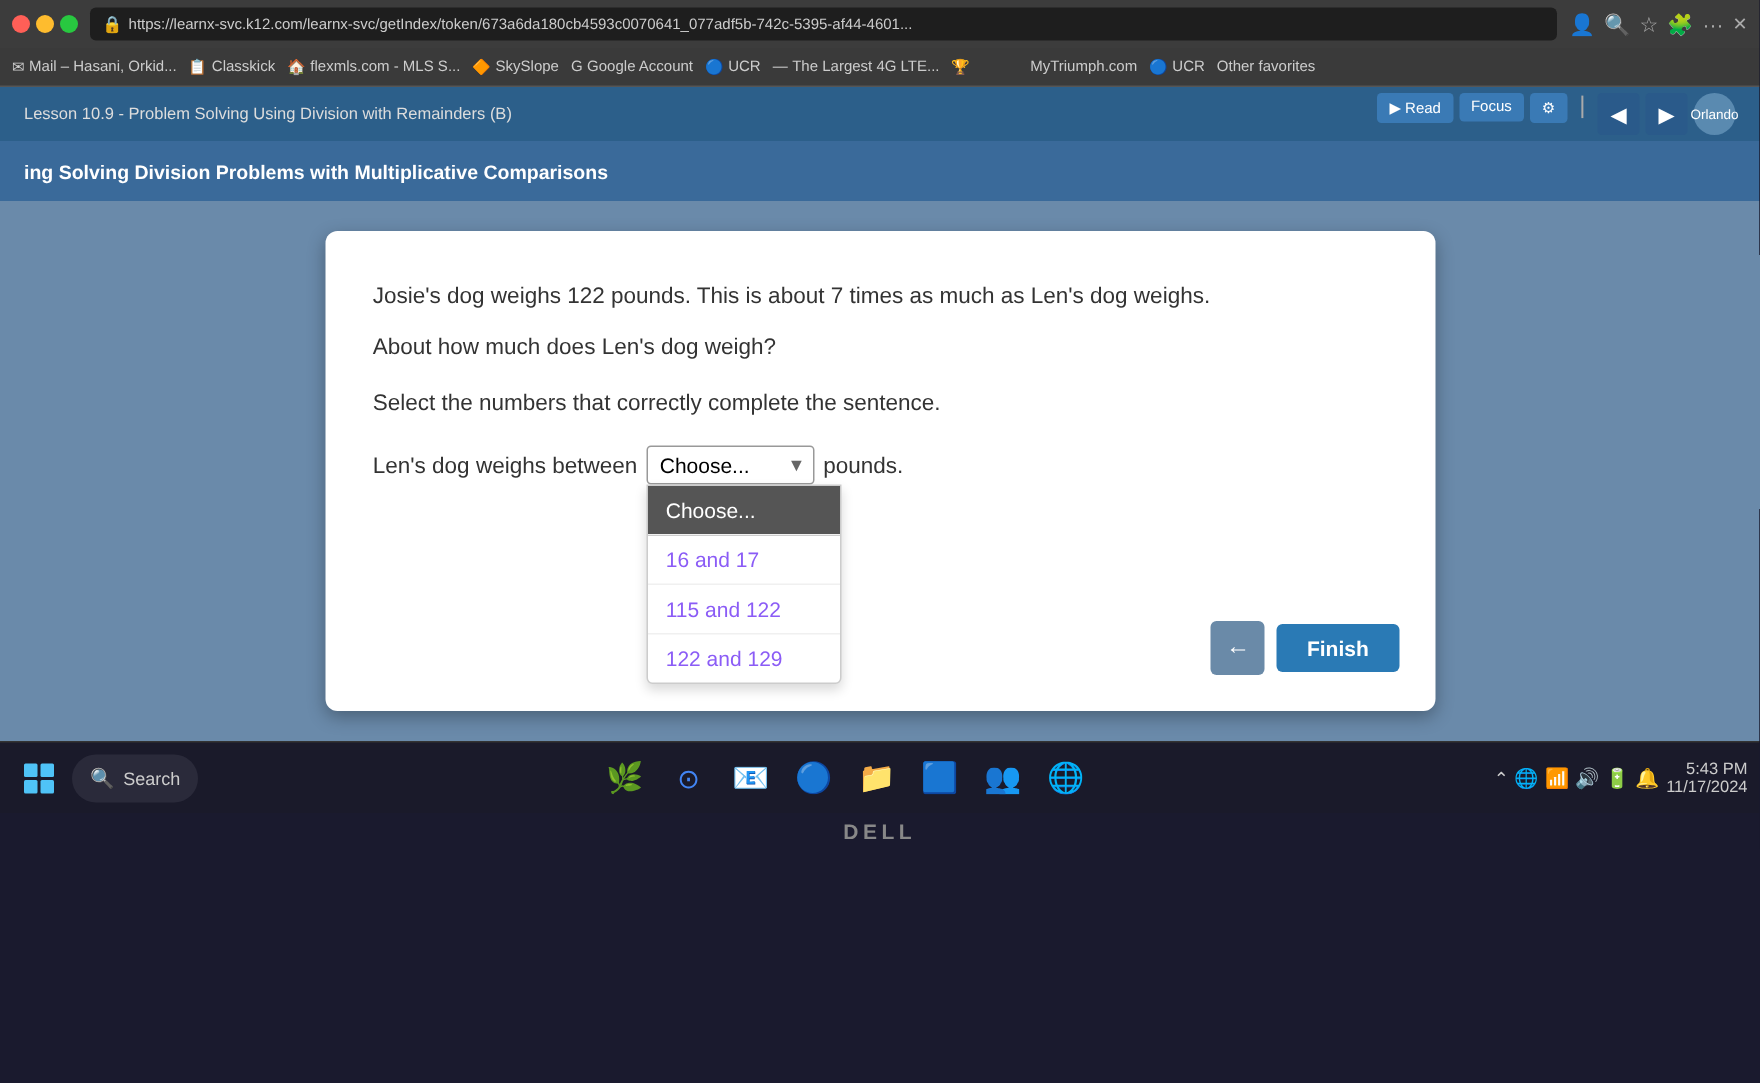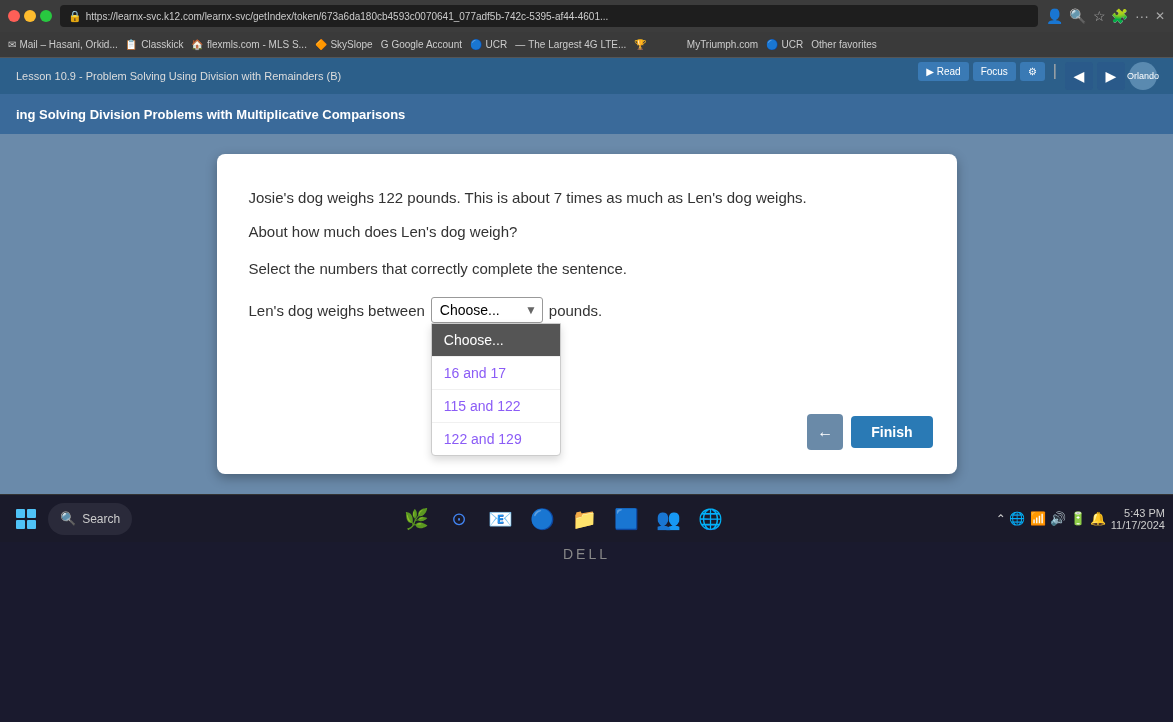--- a/index.html
+++ b/index.html
@@ -529,15 +529,15 @@
       <span style="font-size:13px;">🔋</span>
       <span style="font-size:13px;">🔔</span>
     </div>
     <div class="taskbar-clock">
       <div>5:43 PM</div>
       <div>11/17/2024</div>
     </div>
   </div>
 </div>
 
-<div style="background:#1a1a2e; text-align:center; padding:4px 0; color:#888; font-size:14px; font-weight:normal; letter-spacing:3px;">
+<div style="background:#1a1a2e; text-align:center; padding:4px 0; color:#888; font-size:14px; font-weight:bold; letter-spacing:3px;">
   <span>DELL</span>
 </div>
 
 </body></html>

